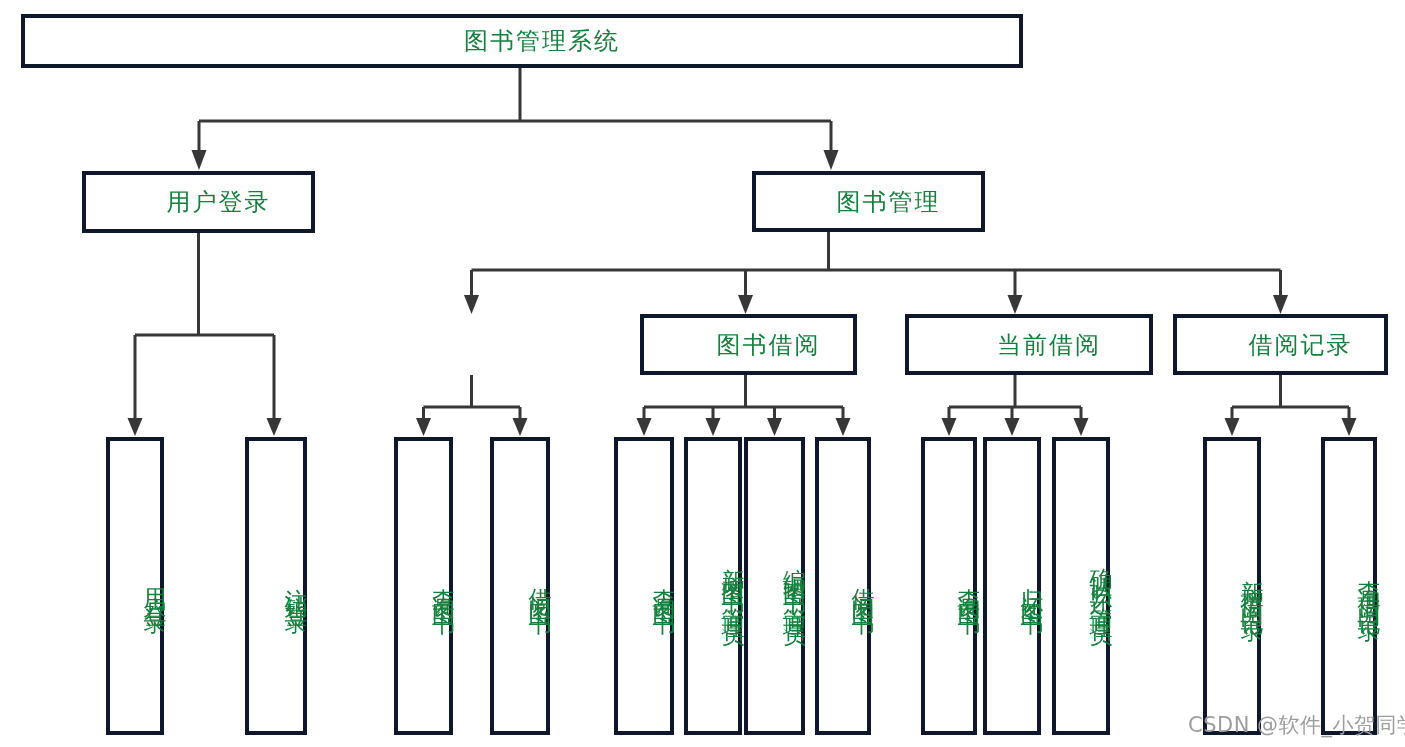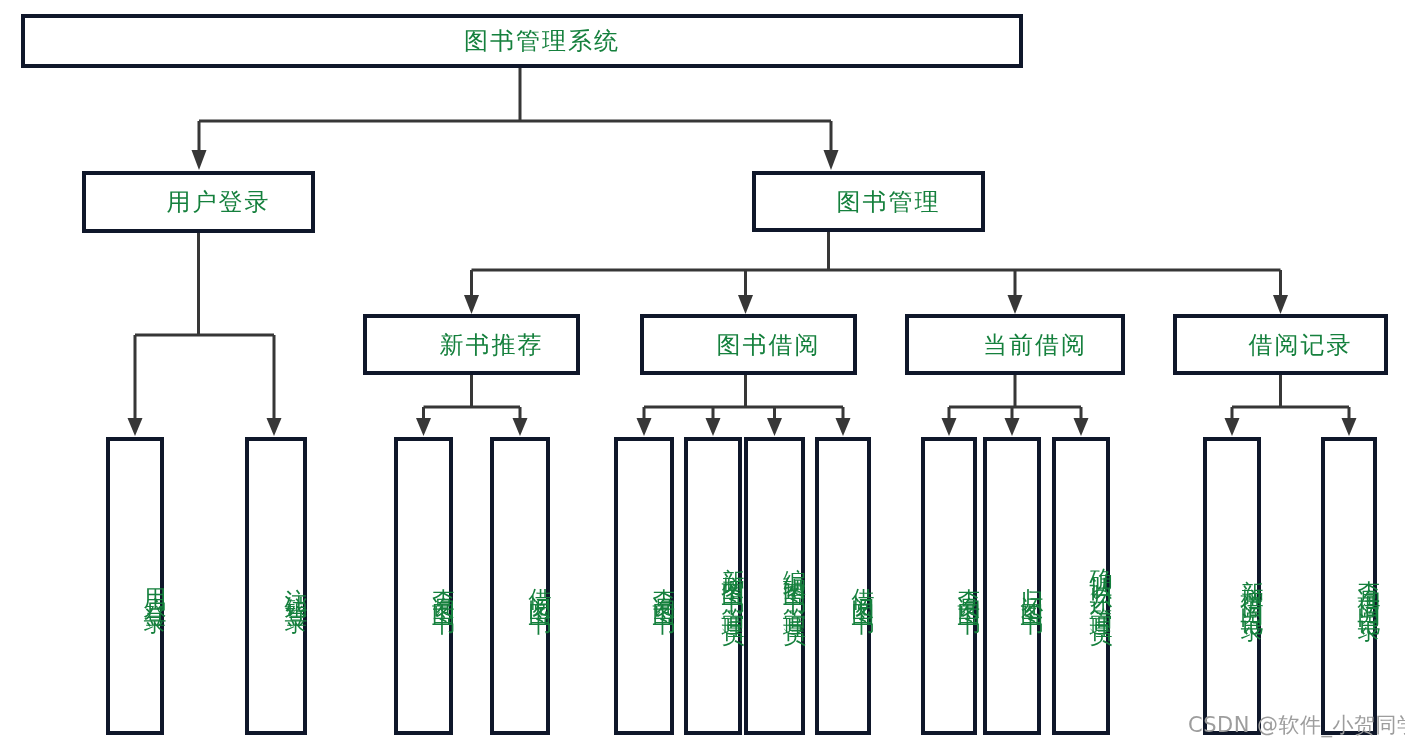--- a/index.html
+++ b/index.html
@@ -95,23 +95,22 @@
       <polygon points="1224.5,418 1239.5,418 1232,436"></polygon>
       <polygon points="1341.5,418 1356.5,418 1349,436"></polygon>
     </g>
   </svg>
 
   <div class="node hbox" style="left:21px; top:14px; width:1002px; height:54px;">图书管理系统</div>
 
   <div class="node hbox" style="left:82px; top:171px; width:233px; height:62px;">用户登录</div>
   <div class="node hbox" style="left:712px; top:171px; width:233px; height:61px;margin-left:40px;">图书管理</div>
 
-  <div class="node hbox" style="left:363px; top:314px; width:217px; height:61px;">新书推荐</div>
   <div class="node hbox" style="left:640px; top:314px; width:217px; height:61px;">图书借阅</div>
-  <div class="node hbox" style="left:905px; top:314px; width:220px; height:61px;">当前借阅</div>
+  <div class="node hbox" style="left:905px; top:314px; width:248px; height:61px;">当前借阅</div>
   <div class="node hbox" style="left:1173px; top:314px; width:215px; height:61px;">借阅记录</div>
 
   <div class="node vbox" style="left:106px; top:437px; width:58px; height:298px;">用户登录</div>
   <div class="node vbox" style="left:245px; top:437px; width:62px; height:298px;">注销登录</div>
 
   <div class="node vbox" style="left:394px; top:437px; width:59px; height:298px;">查询图书</div>
   <div class="node vbox" style="left:490px; top:437px; width:60px; height:298px;">借阅图书</div>
 
   <div class="node vbox" style="left:614px; top:437px; width:60px; height:298px;">查询图书</div>
   <div class="node vbox" style="left:684px; top:437px; width:58px; height:298px;">新增图书（管理员）</div>

